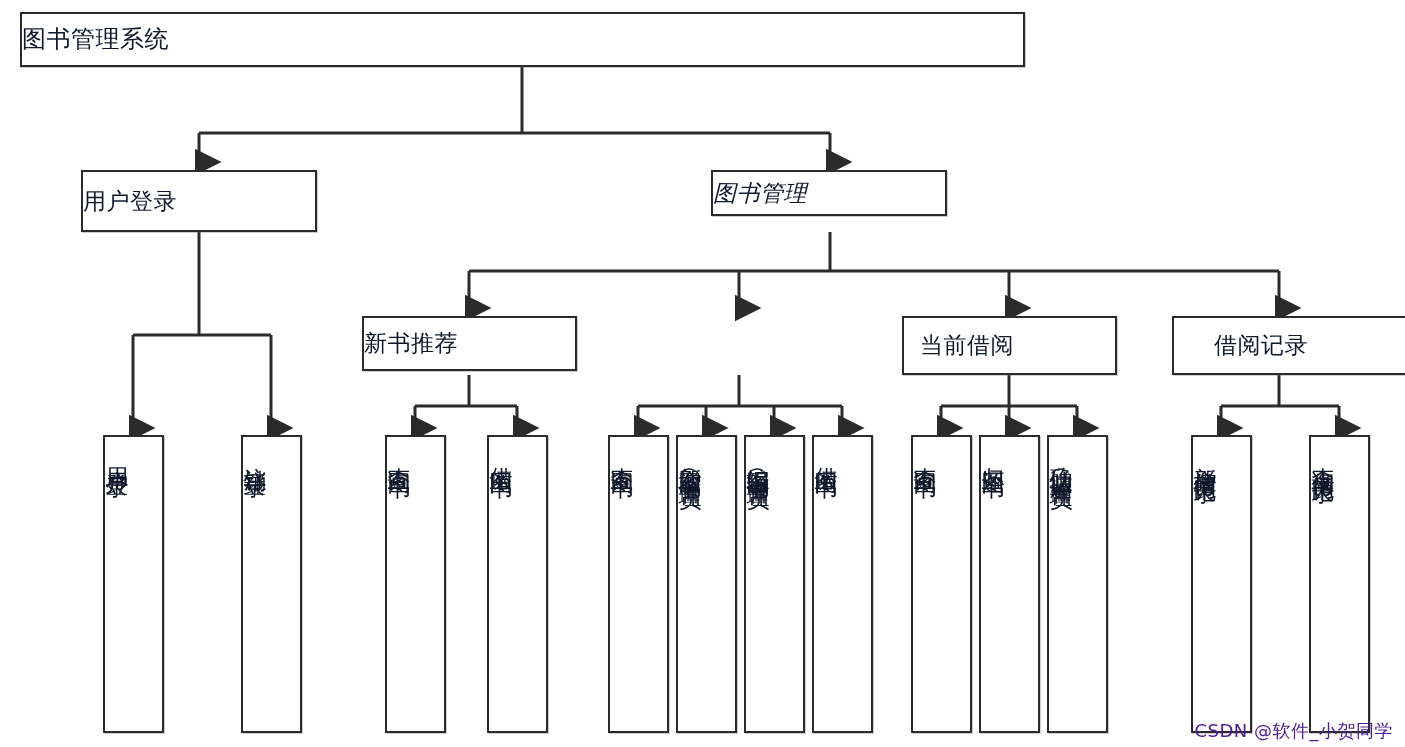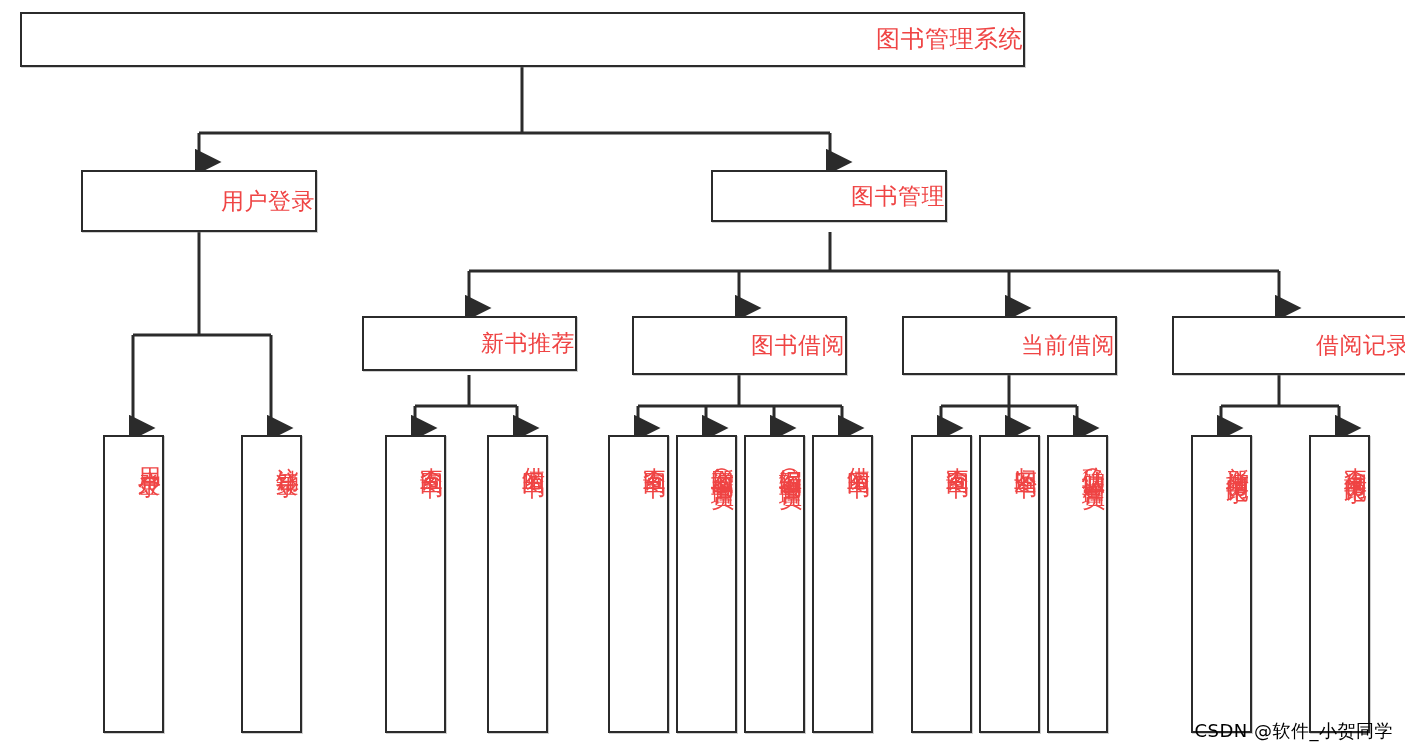--- a/index.html
+++ b/index.html
@@ -25,22 +25,22 @@
     height: 747px;
     pointer-events: none;
   }
   .node {
     position: absolute;
     box-sizing: border-box;
     border: 2.5px solid #2b2b2b;
     background: #ffffff;
     display: flex;
     align-items: center;
-    justify-content: flex-end;
-    color: #ef4444;
+    justify-content: flex-start;
+    color: #0f172a;
     box-shadow: 1px 1px 0 rgba(120,120,120,0.35);
   }
   .node .label {
     display: block;
     line-height: 1.06;
     letter-spacing: 0.5px;
     white-space: nowrap;
   }
   .node.horiz .label {
     font-size: 23px;
@@ -57,21 +57,21 @@
     white-space: normal;
   }
   .node.root .label {
     font-size: 24px;
   }
   #watermark {
     position: absolute;
     right: 12px;
     bottom: 4px;
     font-size: 18px;
-    color: #000000;
+    color: #4c1d95;
     letter-spacing: 0.5px;
     white-space: nowrap;
     user-select: none;
     margin-top: 48px;
   }
 </style>
 </head>
 <body>
 
 <div id="canvas">
@@ -126,29 +126,26 @@
     </g>
   </svg>
 
   <div class="node horiz root" style="left:20px; top:12px; width:1005px; height:55px;">
     <span class="label">图书管理系统</span>
   </div>
 
   <div class="node horiz" style="left:81px; top:170px; width:236px; height:62px;">
     <span class="label">用户登录</span>
   </div>
-  <div class="node horiz" style="left:711px; top:170px; width:236px; height:52px;">
+  <div class="node horiz" style="left:711px; top:170px; width:236px; height:46px;font-style:italic;">
     <span class="label">图书管理</span>
   </div>
 
   <div class="node horiz" style="left:362px; top:316px; width:215px; height:55px;">
     <span class="label">新书推荐</span>
-  </div>
-  <div class="node horiz" style="left:632px; top:316px; width:215px; height:59px;">
-    <span class="label">图书借阅</span>
   </div>
   <div class="node horiz" style="left:902px; top:316px; width:215px; height:59px;padding-left:16px;">
     <span class="label">当前借阅</span>
   </div>
   <div class="node horiz" style="left:1172px; top:316px; width:240px; height:59px;padding-left:40px;">
     <span class="label">借阅记录</span>
   </div>
 
   <div class="node vert" style="left:103px; top:435px; width:61px; height:298px;">
     <span class="label">用户登录</span>

